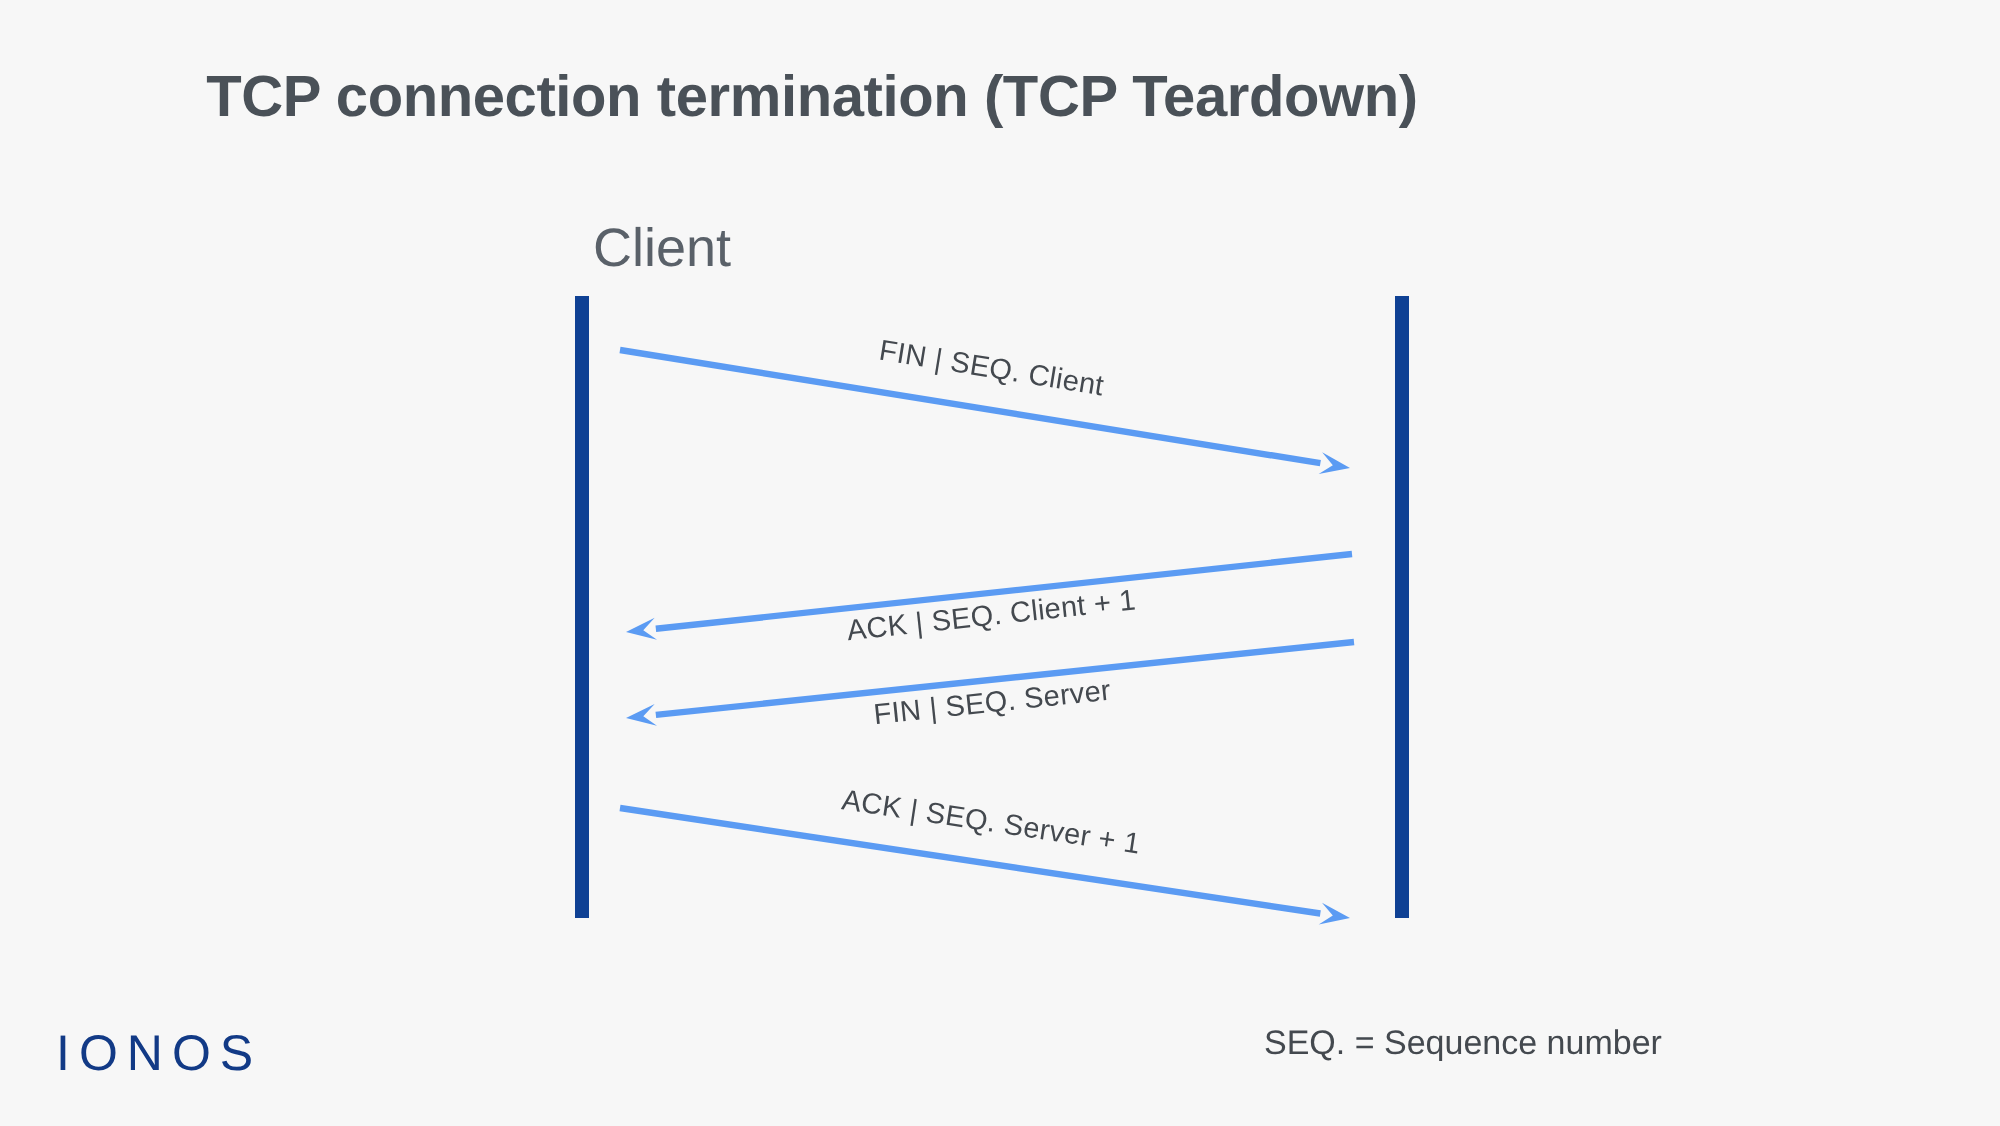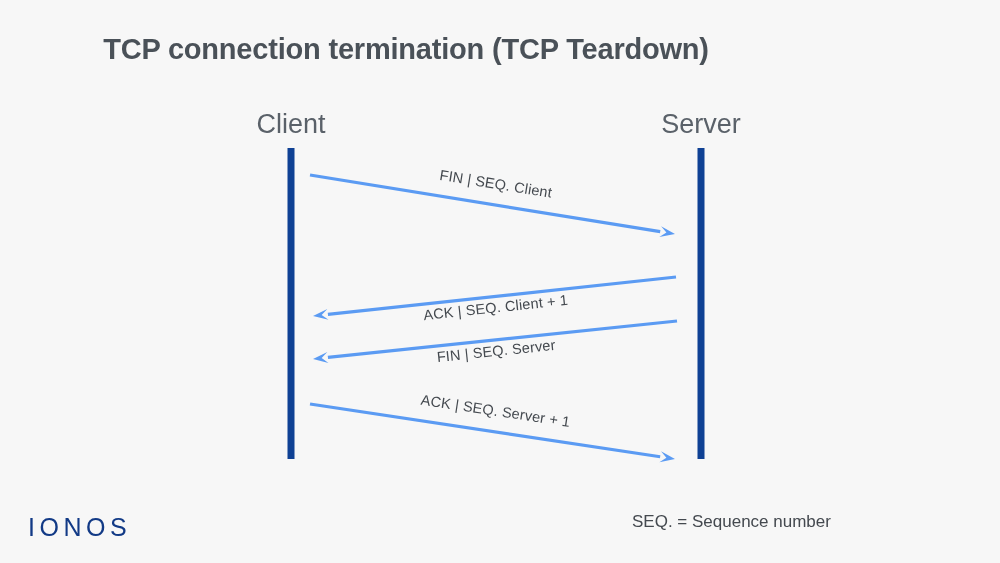--- a/index.html
+++ b/index.html
@@ -37,20 +37,21 @@
   }
 
   
   .actor-label {
     position: absolute;
     font-size: 27px;
     font-weight: 400;
     color: #5a6169;
     white-space: nowrap;
     transform: translateX(-50%);
+    margin-left: 40px;
   }
   #actor-client { left: 291px; top: 109px; }
   #actor-server { left: 701px; top: 109px; }
 
   
   #diagram {
     position: absolute;
     left: 0;
     top: 0;
     width: 1000px;
@@ -97,21 +98,20 @@
 </style>
 </head>
 <body>
 
 <div id="slide">
 
   <div id="title">TCP connection termination (TCP Teardown)</div>
 
   <div class="actor-label" id="actor-client">Client</div>
 
-  <div class="actor-label" id="actor-server">Server</div>
 
   <svg id="diagram" viewBox="0 0 1000 563">
 
     <rect class="lifeline-bar" id="lifeline-client" x="287.5" y="148" width="7" height="311" fill="#0f4194"></rect>
     <rect class="lifeline-bar" id="lifeline-server" x="697.5" y="148" width="7" height="311" fill="#0f4194"></rect>
 
     <g id="messages-layer">
         <g>
           <line class="msg-line" x1="310" y1="175" x2="660.1922069748232" y2="231.60641153839606" stroke="#5b9bf3"></line>
           <path class="msg-head" d="M 675 234 L 659.3145578722351 237.03593564762758 L 666.4114800453974 232.61171869226973 L 661.0698560774113 226.17688742916454 Z" fill="#5b9bf3"></path>

